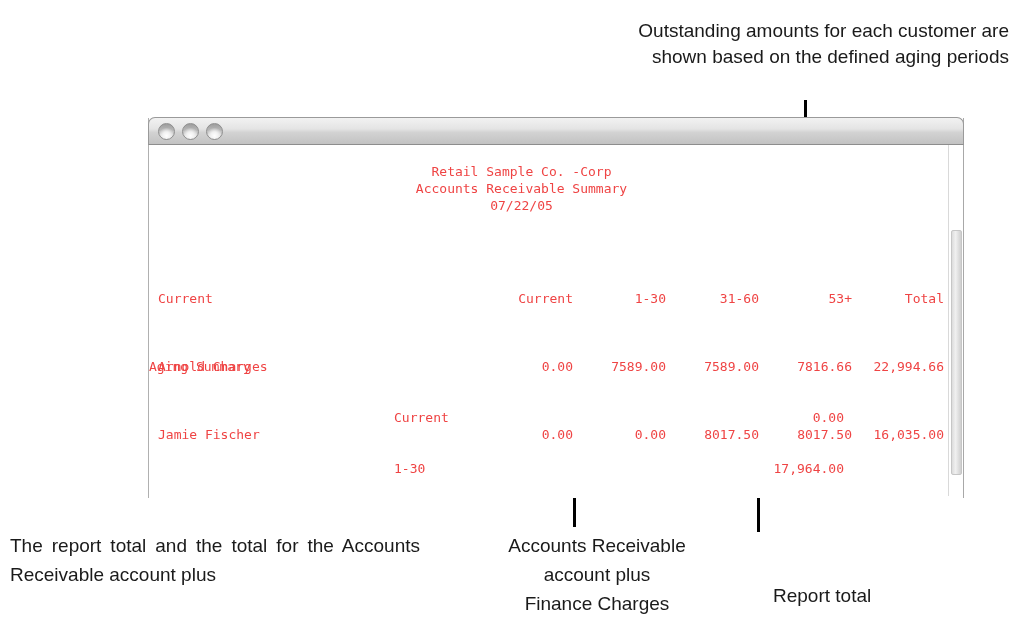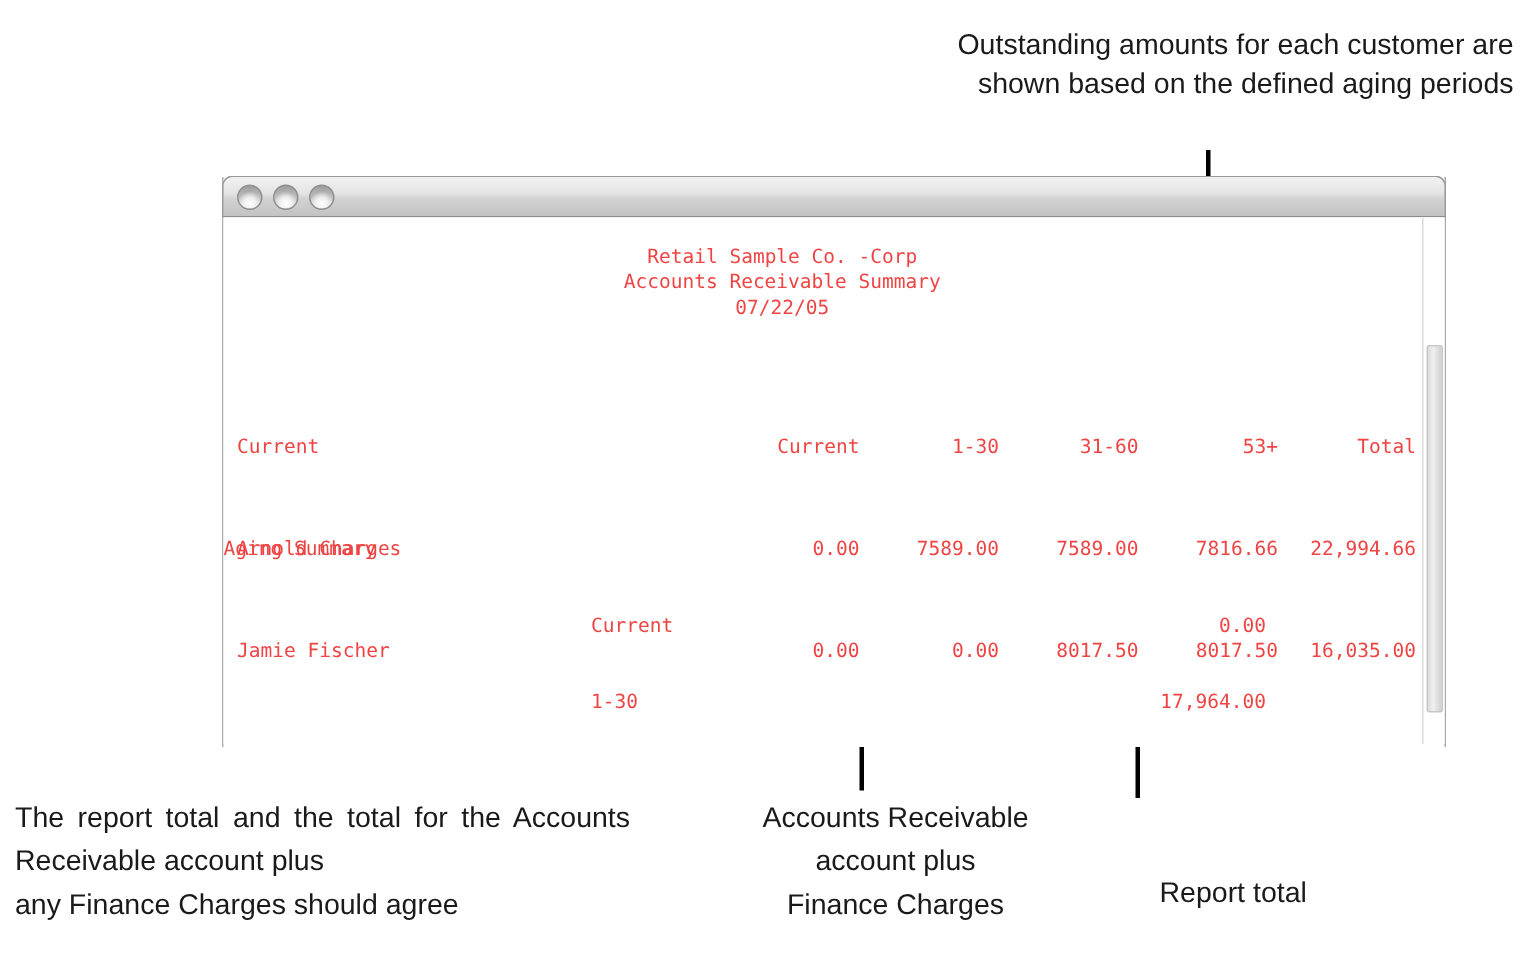--- a/index.html
+++ b/index.html
@@ -170,21 +170,21 @@
 
 <div class="callout" id="callout-aging">Outstanding amounts for each customer are
 shown based on the defined aging periods</div>
 
 <div class="callout" id="callout-report-tot">Report total</div>
 
 <div class="callout" id="callout-ar-plus-fc">Accounts Receivable
 account plus
 Finance Charges</div>
 
-<div class="callout" id="callout-agree"><span>The report total and the total for the Accounts Receivable account plus</span><span class="lastline">any Finance Charges should agree</span></div>
+<div class="callout" id="callout-agree"><span>The report total and the total for the Accounts Receivable account plus</span></div>
 
 <div class="ln" id="brk-top-h"></div>
 <div class="ln" id="brk-top-left"></div>
 <div class="ln" id="brk-top-right"></div>
 <div class="ln" id="brk-top-stem"></div>
 
 <div class="ln" id="rt-h"></div>
 <div class="ln" id="rt-v"></div>
 
 <div class="ln" id="fc-arm-top"></div>

